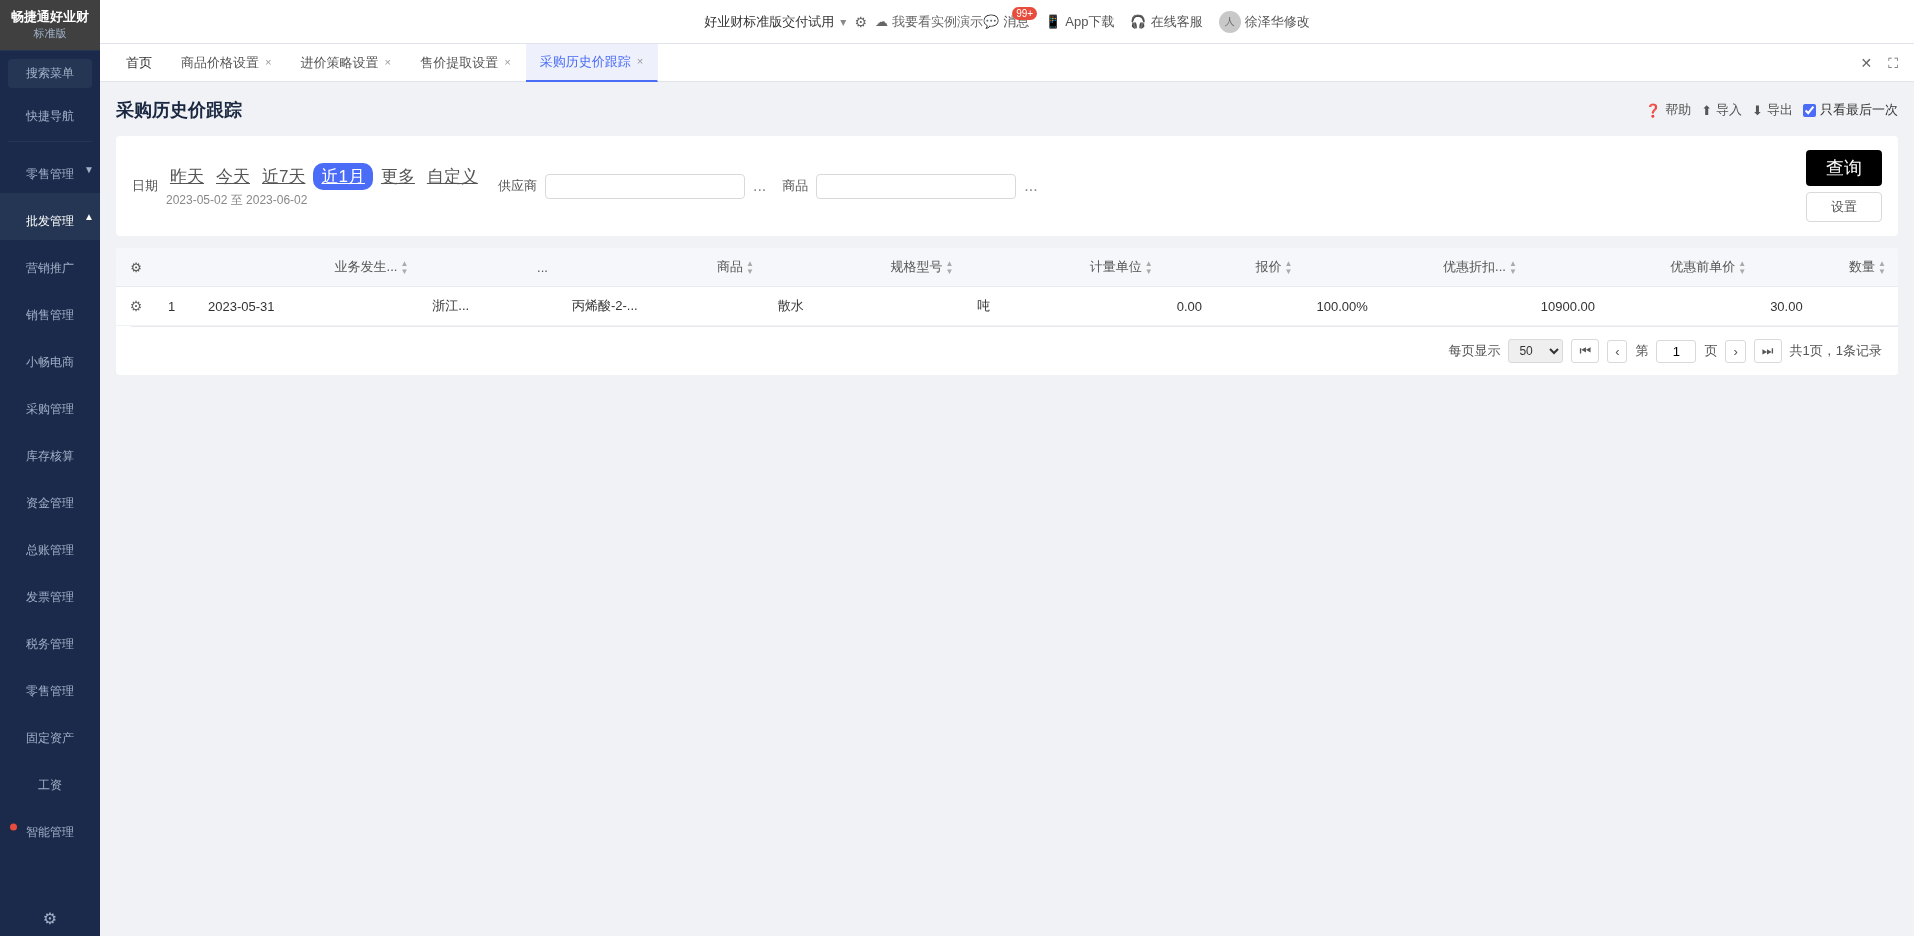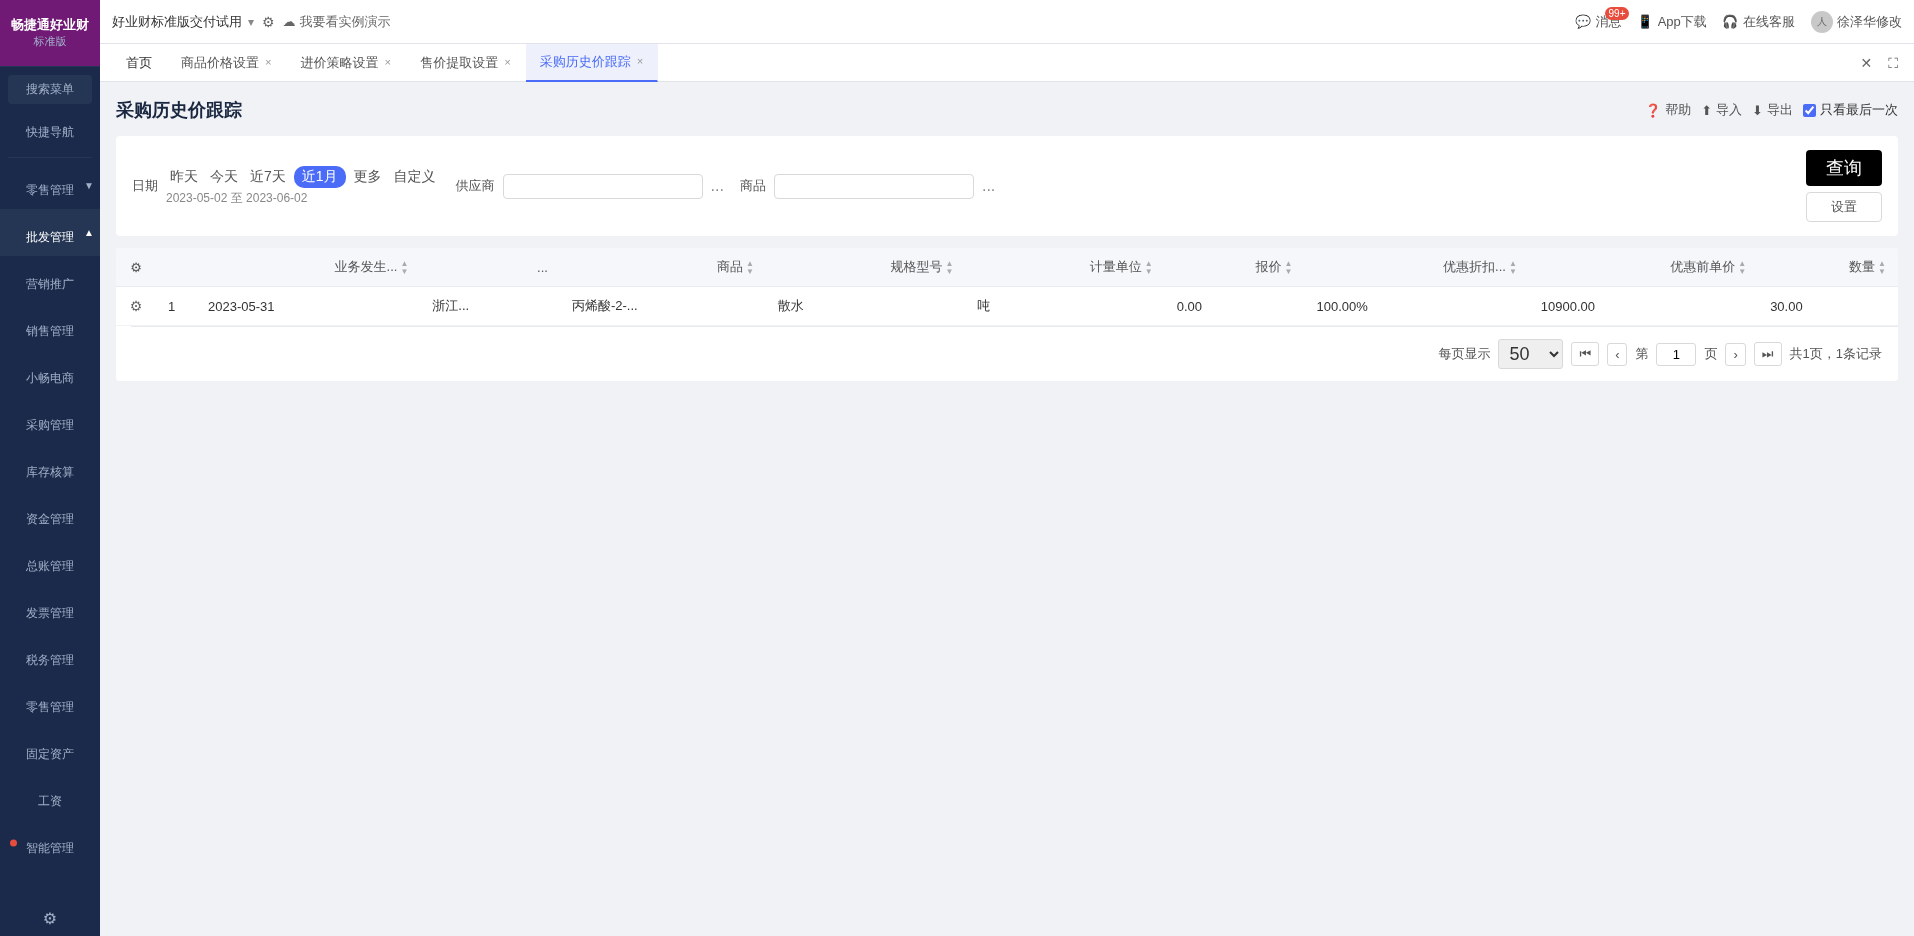--- a/index.html
+++ b/index.html
@@ -1,37 +1,37 @@
 <!DOCTYPE html>
 <html><head>
   <meta charset="utf-8">
   <style>
     * { box-sizing: border-box; margin: 0; padding: 0; }
     body { font-family: 'Microsoft YaHei', Arial, sans-serif; font-size: 13px; background: #f0f2f5; color: #333; display: flex; height: 936px; overflow: hidden; }
 
     
     .sidebar { width: 100px; background: #1b2a4a; color: #c8d0e0; display: flex; flex-direction: column; height: 100%; flex-shrink: 0; }
-    .sidebar-logo { padding: 16px 8px; background: #701a75; text-align: center; font-size: 12px; color: #fff; line-height: 1.4; border-bottom: 1px solid #253654; }
+    .sidebar-logo { padding: 8px 8px; background: #404040; text-align: center; font-size: 12px; color: #fff; line-height: 1.4; border-bottom: 1px solid #253654; }
     .sidebar-logo .logo-title { font-size: 13px; font-weight: bold; }
     .sidebar-logo .logo-sub { font-size: 11px; color: #a0b0c8; }
     .sidebar-search { padding: 8px; }
     .sidebar-search-btn { width: 100%; background: #253654; border: none; color: #a0b0c8; padding: 6px 8px; border-radius: 4px; font-size: 12px; cursor: pointer; text-align: center; }
     .sidebar-nav-btn { width: 100%; background: transparent; border: none; color: #a0b0c8; padding: 8px; font-size: 12px; cursor: pointer; text-align: center; }
     .sidebar-divider { height: 1px; background: #253654; margin: 4px 8px; }
     .sidebar-item { display: flex; flex-direction: column; align-items: center; padding: 10px 4px; cursor: pointer; color: #a0b0c8; font-size: 12px; position: relative; }
     .sidebar-item.active { background: #253654; color: #fff; }
     .sidebar-item .item-label { margin-top: 10px; text-align: center; }
     .sidebar-item .arrow { position: absolute; right: 6px; top: 50%; transform: translateY(-50%); font-size: 10px; }
     .sidebar-item .dot { width: 7px; height: 7px; background: #e74c3c; border-radius: 50%; position: absolute; left: 10px; top: 50%; transform: translateY(-50%); }
     .sidebar-bottom { margin-top: auto; padding: 8px; text-align: center; }
     .sidebar-gear { color: #a0b0c8; font-size: 16px; cursor: pointer; }
 
     
     .main { flex: 1; display: flex; flex-direction: column; overflow: hidden; }
-    .topbar { background: #fff; border-bottom: 1px solid #e0e4ea; padding: 0 12px; height: 44px; display: flex; align-items: center; justify-content: space-between; flex-shrink: 0; }
+    .topbar { background: #fff; border-bottom: 1px solid #e0e4ea; padding: 0 12px; height: 44px; display: flex; align-items: center; justify-content: center; flex-shrink: 0; }
     .topbar-left { display: flex; align-items: center; gap: 8px; }
     .topbar-selector { display: flex; align-items: center; gap: 6px; font-size: 13px; color: #333; cursor: pointer; }
     .topbar-gear { color: #666; cursor: pointer; font-size: 14px; }
     .topbar-demo { display: flex; align-items: center; gap: 4px; color: #666; font-size: 13px; cursor: pointer; }
     .topbar-right { display: flex; align-items: center; gap: 16px; font-size: 13px; color: #555; }
     .topbar-right .badge-btn { position: relative; cursor: pointer; display: flex; align-items: center; gap: 4px; }
     .badge { background: #e74c3c; color: #fff; font-size: 10px; padding: 1px 4px; border-radius: 8px; position: absolute; top: -6px; right: -8px; }
     .topbar-right .user { display: flex; align-items: center; gap: 4px; cursor: pointer; }
     .user-avatar { width: 22px; height: 22px; background: #c8c8c8; border-radius: 50%; display: flex; align-items: center; justify-content: center; font-size: 10px; color: #666; }
 
@@ -52,21 +52,21 @@
     .action-btn { display: flex; align-items: center; gap: 4px; font-size: 13px; color: #555; cursor: pointer; }
     .checkbox-label { display: flex; align-items: center; gap: 4px; font-size: 13px; color: #333; }
     .checkbox-label input { accent-color: #4a6cf7; }
 
     
     .filter-area { background: #fff; border-radius: 4px; padding: 14px 16px; margin-bottom: 12px; }
     .filter-row { display: flex; align-items: center; gap: 16px; flex-wrap: wrap; }
     .filter-group { display: flex; align-items: center; gap: 8px; }
     .filter-label { font-size: 13px; color: #555; white-space: nowrap; }
     .date-options { display: flex; gap: 4px; align-items: center; }
-    .date-opt { font-size: 14px; color: #555; cursor: pointer; padding: 2px 4px; border-radius: 3px; }
+    .date-opt { font-size: 17px; color: #555; cursor: pointer; padding: 2px 4px; border-radius: 3px; text-decoration: underline; }
     .date-opt.active { background: #4a6cf7; color: #fff; border-radius: 10px; padding: 2px 8px; }
     .date-range { font-size: 12px; color: #888; margin-top: 2px; }
     .filter-input { border: 1px solid #d9d9d9; border-radius: 4px; padding: 4px 8px; font-size: 13px; width: 200px; color: #333; outline: none; }
     .filter-dots { color: #888; cursor: pointer; font-size: 16px; }
     .query-btn { background: #000000; color: #fff; border: none; border-radius: 4px; padding: 6px 20px; font-size: 18px; cursor: pointer; }
     .settings-btn { background: #fff; color: #555; border: 1px solid #d9d9d9; border-radius: 4px; padding: 5px 16px; font-size: 13px; cursor: pointer; }
     .filter-right { margin-left: auto; display: flex; flex-direction: column; gap: 6px; }
 
     
     .table-container { background: #fff; border-radius: 4px; overflow: auto; }
@@ -75,21 +75,21 @@
     th { padding: 10px 12px; text-align: right; color: #555; font-weight: 500; border-bottom: 1px solid #e8eaf0; white-space: nowrap; font-size: 13px; }
     th .sort-icons { display: inline-flex; flex-direction: column; margin-left: 3px; font-size: 8px; color: #aaa; vertical-align: middle; line-height: 1; }
     td { padding: 10px 12px; border-bottom: 1px solid #f0f2f5; color: #333; white-space: nowrap; }
     .gear-cell { color: #666; cursor: pointer; font-size: 14px; text-align: center; }
 
     
     .pagination { display: flex; align-items: center; justify-content: flex-end; padding: 12px 16px; background: #fff; border-top: 1px solid #e8eaf0; gap: 8px; font-size: 13px; color: #555; margin-left: 15px; }
     .page-btn { background: none; border: 1px solid #d9d9d9; border-radius: 3px; padding: 3px 7px; cursor: pointer; color: #555; font-size: 13px; }
     .page-btn:disabled { color: #ccc; cursor: default; }
     .page-input { width: 40px; border: 1px solid #d9d9d9; border-radius: 3px; padding: 3px 6px; text-align: center; font-size: 13px; }
-    .per-page-select { border: 1px solid #d9d9d9; border-radius: 3px; padding: 3px 6px; font-size: 18px; color: #333; }
+    .per-page-select { border: 1px solid #d9d9d9; border-radius: 3px; padding: 3px 6px; font-size: 12px; color: #333; }
   </style>
 </head>
 <body>
 
 <div class="sidebar">
   <div class="sidebar-logo">
     <div class="logo-title">畅捷通好业财</div>
     <div class="logo-sub">标准版</div>
   </div>
 

